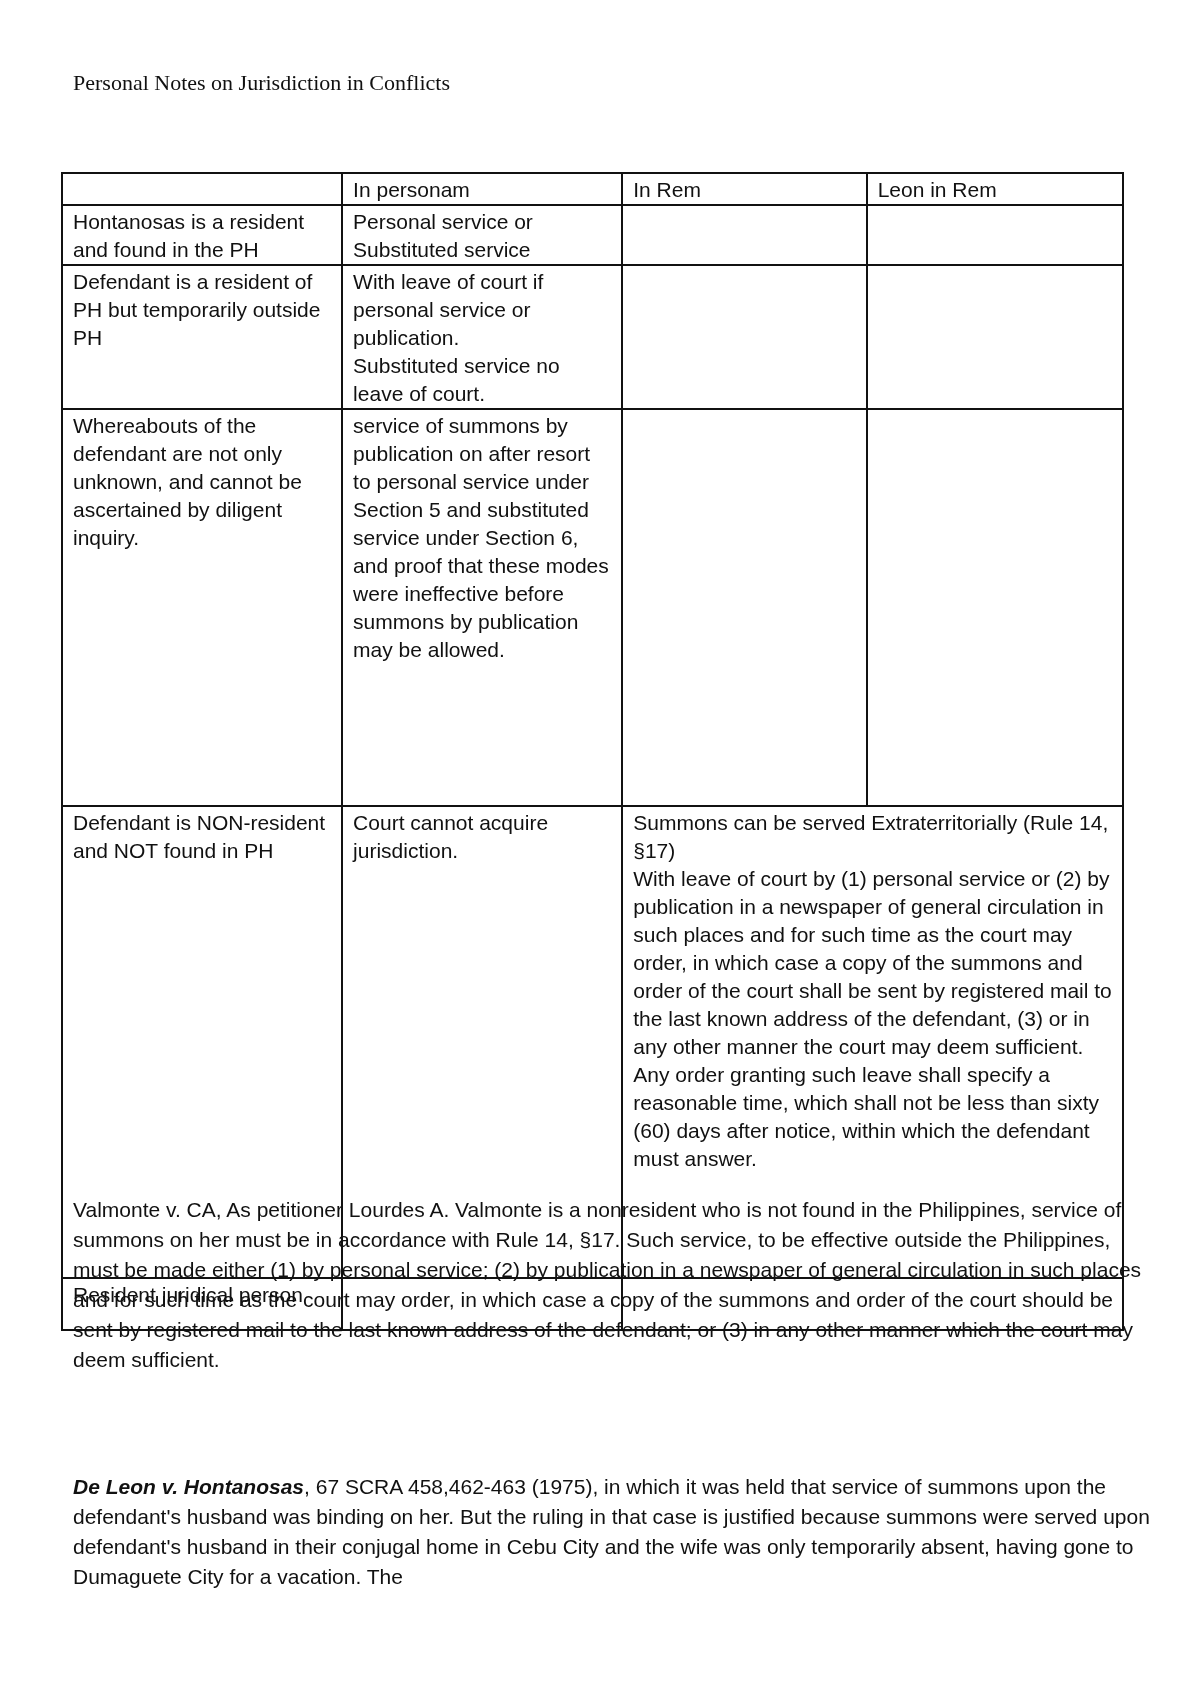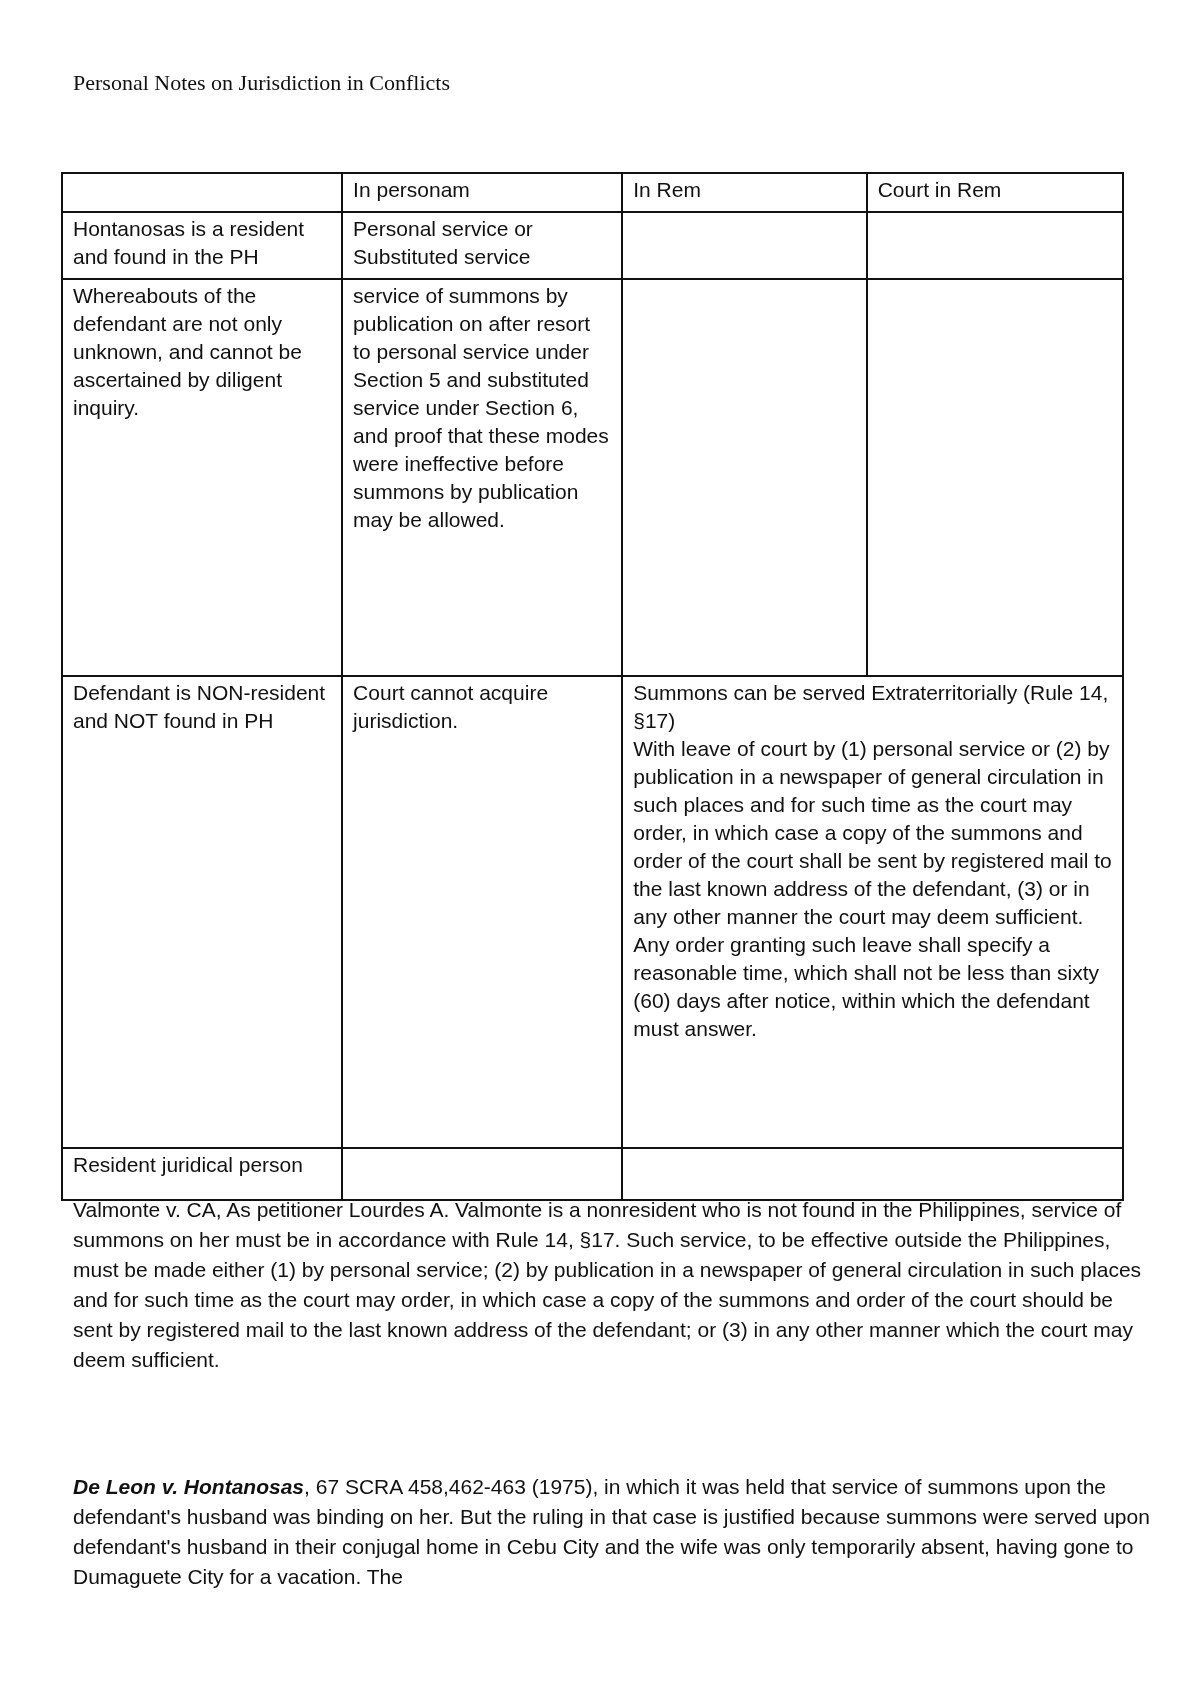--- a/index.html
+++ b/index.html
@@ -1,21 +1,21 @@
 <!DOCTYPE html>
 <html><head>
 <meta charset="utf-8">
 <style>
   html, body { margin:0; padding:0; background:#ffffff; }
   body { width:1200px; height:1698px; position:relative; overflow:hidden;
          font-family:"Liberation Sans", sans-serif; color:#111; font-size:21px; }
   .title { position:absolute; left:73px; top:70px; font-size:22px;font-family:Liberation Serif, serif; }
   table.grid { position:absolute; left:61px; top:172px; width:1063px;
                border-collapse:collapse; table-layout:fixed; }
-  table.grid td { border:2px solid #111; vertical-align:top; padding:2px 10px 7px 10px;
+  table.grid td { border:2px solid #111; vertical-align:top; padding:2px 10px 0 10px;
                   font-size:21px; line-height:28px; white-space:pre-line; }
   .col0 { width:259px; } .col1 { width:259px; } .col2 { width:226px; } .col3 { width:237px; }
   .para { position:absolute; left:73px; width:1080px; font-size:21px; line-height:30px; }
   .p1 { top:1195px; } .p2 { top:1472px; }
   .bold { font-weight:normal; }
   .bi { font-weight:bold; font-style:italic; }
 </style>
 </head>
 <body>
 
@@ -26,26 +26,33 @@
     <col class="col0">
       <col class="col1">
       <col class="col2">
       <col class="col3">
   </colgroup>
   <tbody>
       <tr>
     <td></td>
     <td>In personam</td>
     <td>In Rem</td>
-    <td>Court in Rem</td>
+    <td>Leon in Rem</td>
   </tr>
   <tr style="height:54px">
     <td>Hontanosas is a resident and found in the PH</td>
     <td>Personal service or
 Substituted service</td>
+    <td></td>
+    <td></td>
+  </tr>
+  <tr style="height:140px">
+    <td>Defendant is a resident of PH but temporarily outside PH</td>
+    <td>With leave of court if personal service or publication.
+Substituted service no leave of court.</td>
     <td></td>
     <td></td>
   </tr>
   <tr style="height:397px">
     <td>Whereabouts of the defendant are not only unknown, and cannot be ascertained by diligent inquiry.</td>
     <td>service of summons by publication on after resort to personal service under Section 5 and substituted service under Section 6, and proof that these modes were ineffective before summons by publication may be allowed.</td>
     <td></td>
     <td></td>
   </tr>
   <tr style="height:472px">

